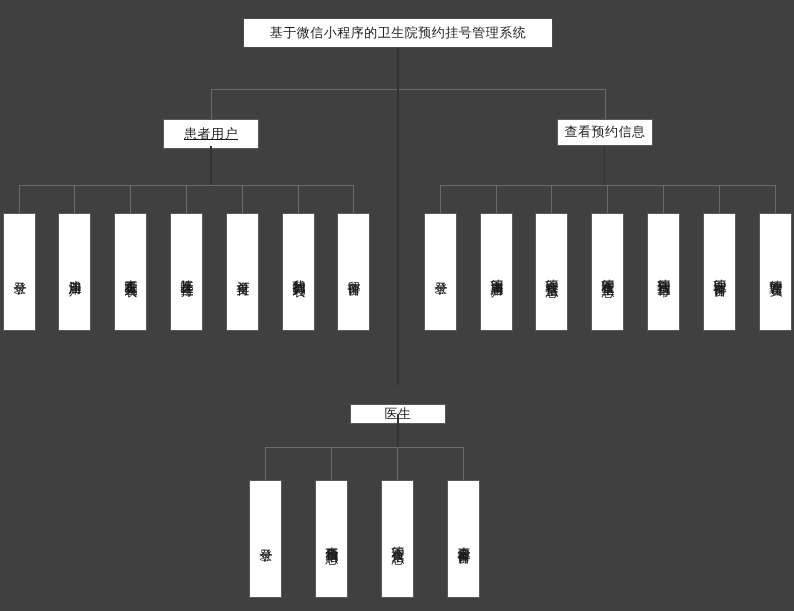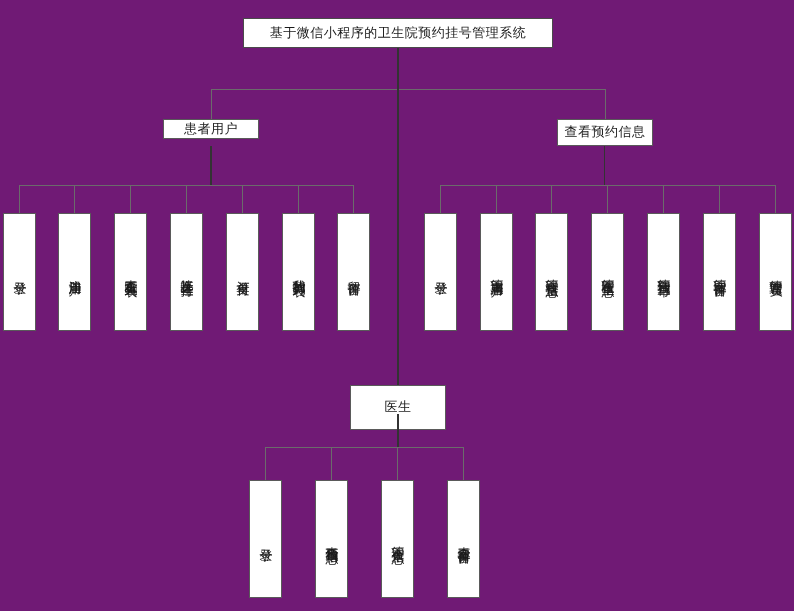--- a/index.html
+++ b/index.html
@@ -9,21 +9,21 @@
     background: #ffffff;
   }
   body {
     font-family: "DejaVu Sans", "Liberation Sans", sans-serif;
     color: #000000;
   }
   #diagram {
     position: relative;
     width: 794px;
     height: 611px;
-    background: #701a75;
+    background: #404040;
     overflow: hidden;
   }
 
   
   .node {
     position: absolute;
     box-sizing: border-box;
     border: 1px solid #5a5a5a;
     background: #ffffff;
     display: flex;
@@ -66,21 +66,21 @@
 
   <div class="lnk v trunk" style="left:397px; top:48px; width:2px; height:41px;"></div>
 
   <div class="lnk h" style="left:211px; top:89px; width:395px; height:1px;"></div>
 
   <div class="lnk v" style="left:211px; top:89px; width:1px; height:30px;"></div>
   <div class="lnk v" style="left:605px; top:89px; width:1px; height:30px;"></div>
 
   <div class="lnk v trunk" style="left:397px; top:89px; width:2px; height:296px;"></div>
 
-  <div class="node horiz" style="left:163px; top:119px; width:96px; height:20px;">患者用户</div>
+  <div class="node horiz" style="left:163px; top:119px; width:96px; height:30px;text-decoration:underline;">患者用户</div>
 
   <div class="lnk v trunk" style="left:210px; top:146px; width:2px; height:39px;"></div>
 
   <div class="lnk h" style="left:19px; top:185px; width:335px; height:1px;"></div>
 
   <div class="lnk v" style="left:19px; top:185px; width:1px; height:28px;"></div>
   <div class="lnk v" style="left:74px; top:185px; width:1px; height:28px;"></div>
   <div class="lnk v" style="left:130px; top:185px; width:1px; height:28px;"></div>
   <div class="lnk v" style="left:186px; top:185px; width:1px; height:28px;"></div>
   <div class="lnk v" style="left:242px; top:185px; width:1px; height:28px;"></div>
@@ -110,21 +110,21 @@
   <div class="lnk v" style="left:775px; top:185px; width:1px; height:28px;"></div>
 
   <div class="node vert" style="left:424px; top:213px; width:33px; height:118px;">登录</div>
   <div class="node vert" style="left:480px; top:213px; width:33px; height:118px;">管理患者用户</div>
   <div class="node vert" style="left:535px; top:213px; width:33px; height:118px;">管理科室信息</div>
   <div class="node vert" style="left:591px; top:213px; width:33px; height:118px;">管理医生信息</div>
   <div class="node vert" style="left:647px; top:213px; width:33px; height:118px;">管理预约订单</div>
   <div class="node vert" style="left:703px; top:213px; width:33px; height:118px;">管理留言评价</div>
   <div class="node vert" style="left:759px; top:213px; width:33px; height:118px;">管理管理员</div>
 
-  <div class="node horiz" style="left:350px; top:385px; width:96px; height:45px;font-family:Liberation Serif, serif;">医生</div>
+  <div class="node horiz" style="left:350px; top:404px; width:96px; height:20px;font-family:Liberation Serif, serif;">医生</div>
 
   <div class="lnk v trunk" style="left:397px; top:414px; width:2px; height:33px;"></div>
 
   <div class="lnk h" style="left:265px; top:447px; width:198px; height:1px;"></div>
 
   <div class="lnk v" style="left:265px; top:447px; width:1px; height:33px;"></div>
   <div class="lnk v" style="left:331px; top:447px; width:1px; height:33px;"></div>
   <div class="lnk v" style="left:397px; top:447px; width:1px; height:33px;"></div>
   <div class="lnk v" style="left:463px; top:447px; width:1px; height:33px;"></div>
 

